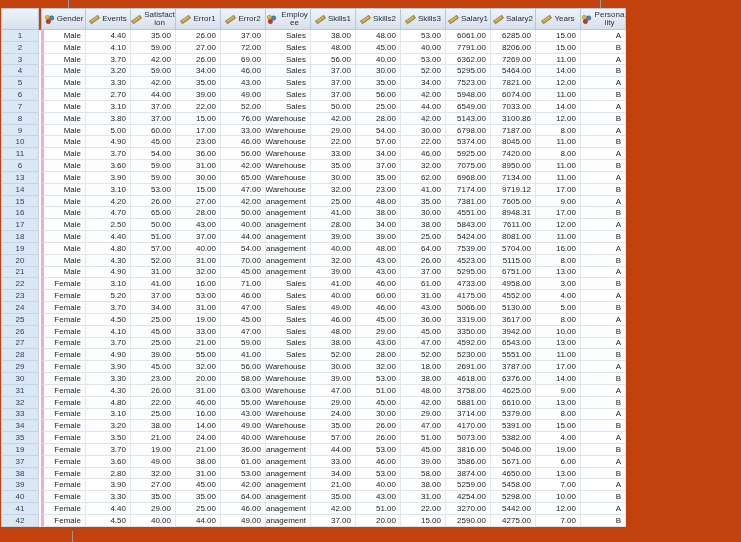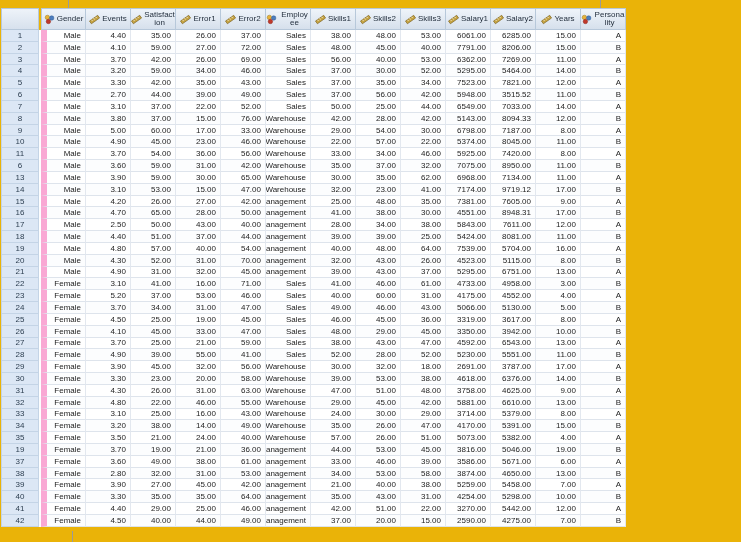--- a/index.html
+++ b/index.html
@@ -1,16 +1,16 @@
 <!DOCTYPE html>
 <html><head>
 <meta charset="utf-8">
 <style>
   html,body{margin:0;padding:0;background:#fff;}
-  .screen{position:relative;width:741px;height:542px;background:#eab308;overflow:hidden;
+  .screen{position:relative;width:741px;height:542px;background:#c2410c;overflow:hidden;
           font-family:"Liberation Sans",sans-serif;}
   .grid{position:absolute;left:1px;top:8px;}
   .header-row{display:flex;height:22px;}
   .corner{width:38px;height:22px;margin-right:2px;box-sizing:border-box;
           background:linear-gradient(180deg,#eef3f9,#d7e1ed);border:1px solid #b7c8da;}
   .hcell{width:45px;height:22px;box-sizing:border-box;
          background:linear-gradient(180deg,#eff4fa,#d6e0ec);
          border-top:1px solid #b7c8da;border-bottom:1px solid #b7c8da;border-right:1px solid #b7c8da;
          display:flex;align-items:center;justify-content:center;gap:2px;
          font-size:8px;line-height:8.5px;color:#25313f;overflow:hidden;cursor:default;}
@@ -19,21 +19,21 @@
   .micon{flex:0 0 auto;display:flex;}
   .body-rows{}
   .drow{display:flex;height:11.83px;background:#fff;}
   .drow:nth-child(even){background:#fcfdfe;}
   .rnum{width:38px;margin-right:2px;box-sizing:border-box;background:#dce7f5;
         border:1px solid #c4d4e6;border-top:none;
         font-size:8px;color:#2c3e50;display:flex;align-items:center;justify-content:center;}
   .dcell{width:45px;box-sizing:border-box;border-right:1px solid #e3e8ef;border-bottom:1px solid #dee4ec;
          font-size:8px;color:#1d1d1d;display:flex;align-items:center;justify-content:flex-end;
          padding-right:4px;overflow:hidden;white-space:nowrap;}
-  .dcell.firstcol{border-left:6px solid #f9a8d4;}
+  .dcell.firstcol{border-left:3px solid #f9a8d4;}
   .artifact{position:absolute;width:1px;background:#9a9a9a;}
   .a-top-left{left:68px;top:0;height:8px;}
   .a-top-right{left:600px;top:0;height:8px;}
   .a-bottom{left:72px;top:531px;height:11px;}
 </style>
 </head>
 <body>
 
 <div class="screen">
   <div class="artifact a-top-left"></div>
@@ -272,21 +272,21 @@
           <div class="dcell firstcol">Male</div>
           <div class="dcell">2.70</div>
           <div class="dcell">44.00</div>
           <div class="dcell">39.00</div>
           <div class="dcell">49.00</div>
           <div class="dcell">Sales</div>
           <div class="dcell">37.00</div>
           <div class="dcell">56.00</div>
           <div class="dcell">42.00</div>
           <div class="dcell">5948.00</div>
-          <div class="dcell">3515.52</div>
+          <div class="dcell">6074.00</div>
           <div class="dcell">11.00</div>
           <div class="dcell">B</div>
         </div>
         <div class="drow">
           <div class="rnum">7</div>
           <div class="dcell firstcol">Male</div>
           <div class="dcell">3.10</div>
           <div class="dcell">37.00</div>
           <div class="dcell">22.00</div>
           <div class="dcell">52.00</div>
@@ -304,21 +304,21 @@
           <div class="dcell firstcol">Male</div>
           <div class="dcell">3.80</div>
           <div class="dcell">37.00</div>
           <div class="dcell">15.00</div>
           <div class="dcell">76.00</div>
           <div class="dcell">Warehouse</div>
           <div class="dcell">42.00</div>
           <div class="dcell">28.00</div>
           <div class="dcell">42.00</div>
           <div class="dcell">5143.00</div>
-          <div class="dcell">8094.33</div>
+          <div class="dcell">3100.86</div>
           <div class="dcell">12.00</div>
           <div class="dcell">B</div>
         </div>
         <div class="drow">
           <div class="rnum">9</div>
           <div class="dcell firstcol">Male</div>
           <div class="dcell">5.00</div>
           <div class="dcell">60.00</div>
           <div class="dcell">17.00</div>
           <div class="dcell">33.00</div>

